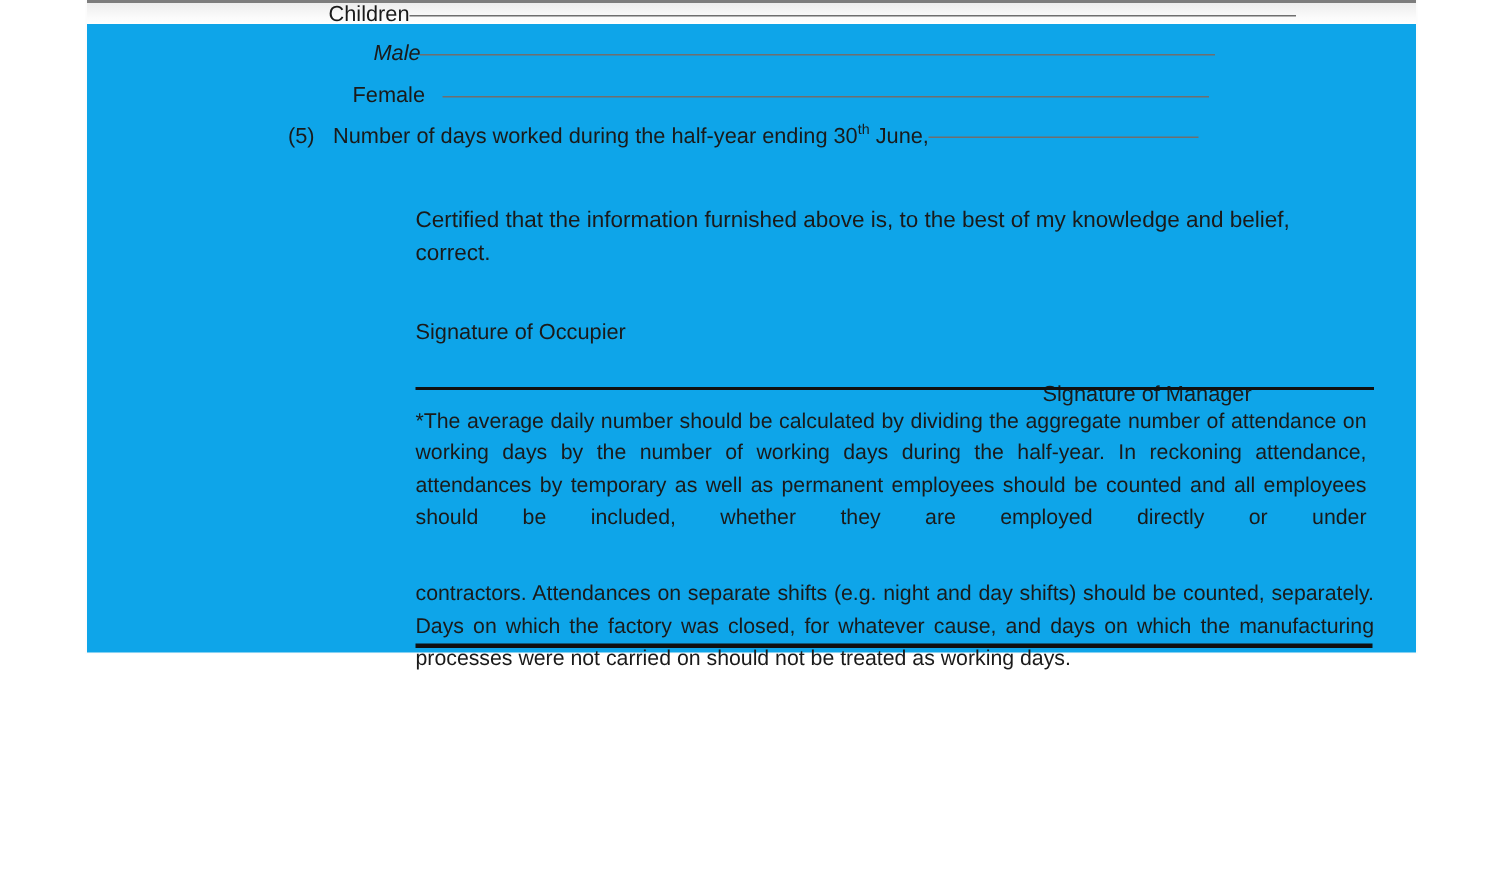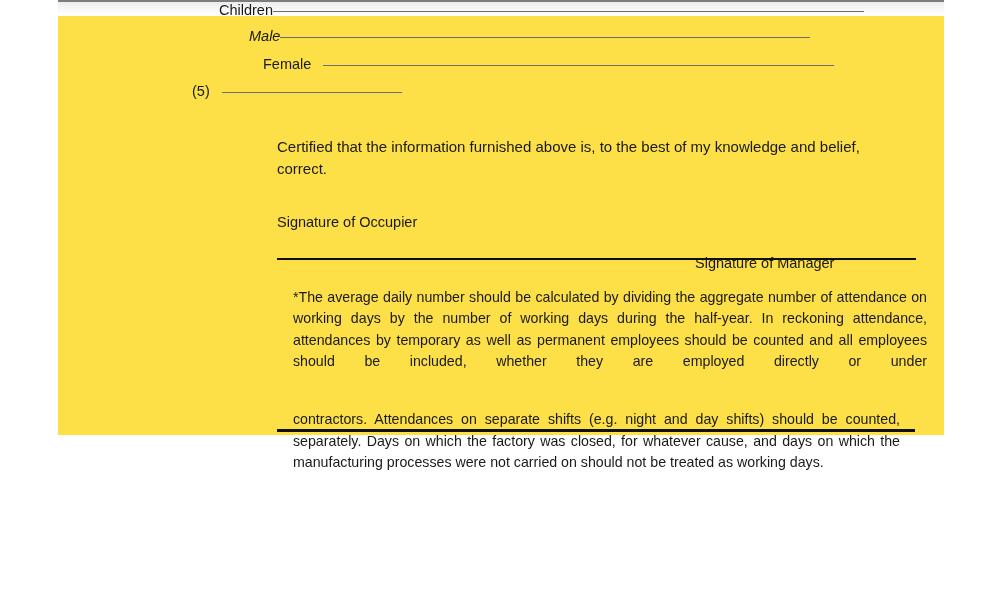--- a/index.html
+++ b/index.html
@@ -17,21 +17,21 @@
     position: relative;
   }
 
   
   .page-sheet {
     position: absolute;
     left: 58px;
     top: 0;
     width: 886px;
     height: 433px;
-    background: #fde047;
+    background: #0ea5e9;
     border-top: 2px solid #7d7d7d;
     box-shadow: 0 0 0 1px #fcfcfc;
   }
   .page-sheet::before {
     content: "";
     position: absolute;
     left: 0; right: 0; top: 0;
     height: 14px;
     background: linear-gradient(to bottom, #ededed 0%, #fbfbfb 70%, #ffffff 100%);
     pointer-events: none;
@@ -128,21 +128,21 @@
     position: absolute;
     left: 219px;
     top: 269px;
     width: 639px;
     font-size: 14.2px;
     line-height: 21.3px;
     text-align: justify;
     text-justify: inter-word;
   }
   .footnote p {
-    margin: 16px;
+    margin: 0;
   }
   .footnote p.para-2 {
     margin-top: 9px;
   }
   .footnote p.para-1 {
     width: 634px;
   }
   
   .footnote p.para-1::after {
     content: "";
@@ -159,27 +159,28 @@
     <div class="fill-row" style="left:161px; top:0px;">
       <span class="fill-label">Children</span>
       <span class="fill-rule" style="width:591px;"></span>
     </div>
 
     <div class="fill-row" style="left:191px; top:26px;font-style:italic;">
       <span class="fill-label">Male</span>
       <span class="fill-rule" style="width:530px;"></span>
     </div>
 
-    <div class="fill-row" style="left:205px; top:54px;gap:12px;">
+    <div class="fill-row" style="left:177px; top:54px;gap:12px;">
       <span class="fill-label">Female</span>
       <span class="fill-rule" style="width:511px;"></span>
     </div>
 
     <div class="clause" style="left:134px; top:80px;">
       <span class="clause-num">(5)</span>
+      <span class="clause-text"><span>Number of days worked during the half-year ending 30</span><sup>th</sup><span> June,</span></span>
       <span class="fill-rule" style="width:180px;"></span>
     </div>
 
     <div class="cert">Certified that the information furnished above is, to the best of my knowledge and belief, correct.</div>
 
     <div class="sig-row">
       <span class="sig-occupier">Signature of Occupier</span>
       <span class="sig-manager">Signature of Manager</span>
     </div>
 

